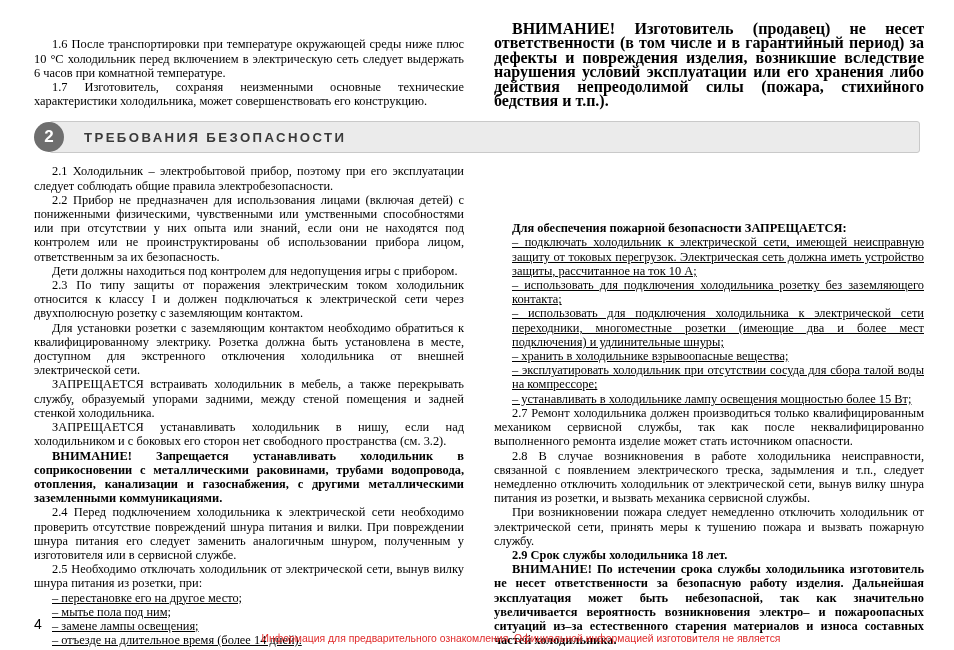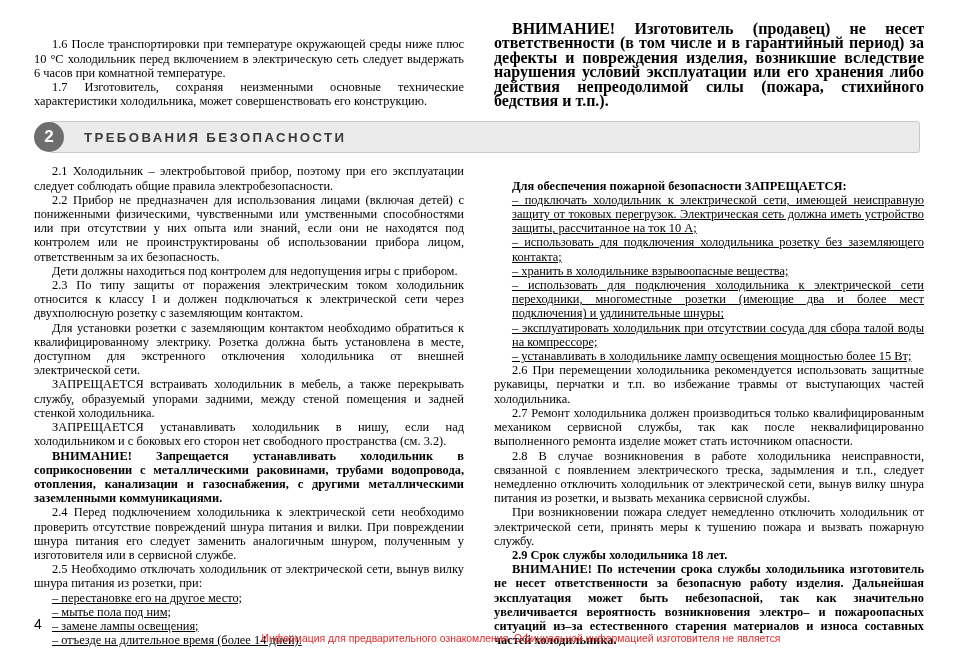--- a/index.html
+++ b/index.html
@@ -163,26 +163,25 @@
         <p>– замене лампы освещения;</p>
         <p>– отъезде на длительное время (более 14 дней).</p>
       </div>
     </div>
 
     <div class="col">
       <p class="bold">Для обеспечения пожарной безопасности ЗАПРЕЩАЕТСЯ:</p>
       <div class="dash-list">
         <p>– подключать холодильник к электрической сети, имеющей неисправную защиту от токовых перегрузок. Электрическая сеть должна иметь устройство защиты, рассчитанное на ток 10 А;</p>
         <p>– использовать для подключения холодильника розетку без заземляющего контакта;</p>
+        <p>– использовать для подключения холодильника к электрической сети переходники, многоместные розетки (имеющие два и более мест подключения) и удлинительные шнуры;</p>
         <p>– хранить в холодильнике взрывоопасные вещества;</p>
-        <p>– использовать для подключения холодильника к электрической сети переходники, многоместные розетки (имеющие два и более мест подключения) и удлинительные шнуры;</p>
         <p>– эксплуатировать холодильник при отсутствии сосуда для сбора талой воды на компрессоре;</p>
         <p>– устанавливать в холодильнике лампу освещения мощностью более 15 Вт;</p>
       </div>
-      <p>2.6 При перемещении холодильника рекомендуется использовать защитные рукавицы, перчатки и т.п. во избежание травмы от выступающих частей холодильника.</p>
       <p>2.7 Ремонт холодильника должен производиться только квалифицированным механиком сервисной службы, так как после неквалифицированно выполненного ремонта изделие может стать источником опасности.</p>
       <p>2.8 В случае возникновения в работе холодильника неисправности, связанной с появлением электрического треска, задымления и т.п., следует немедленно отключить холодильник от электрической сети, вынув вилку шнура питания из розетки, и вызвать механика сервисной службы.</p>
       <p>При возникновении пожара следует немедленно отключить холодильник от электрической сети, принять меры к тушению пожара и вызвать пожарную службу.</p>
       <p class="bold">2.9 Срок службы холодильника 18 лет.</p>
       <p class="bold">ВНИМАНИЕ! По истечении срока службы холодильника изготовитель не несет ответственности за безопасную работу изделия. Дальнейшая эксплуатация может быть небезопасной, так как значительно увеличивается вероятность возникновения электро– и пожароопасных ситуаций из–за естественного старения материалов и износа составных частей холодильника.</p>
     </div>
   </div>
 
   <div class="footer">
     <div class="page-number">4</div>

